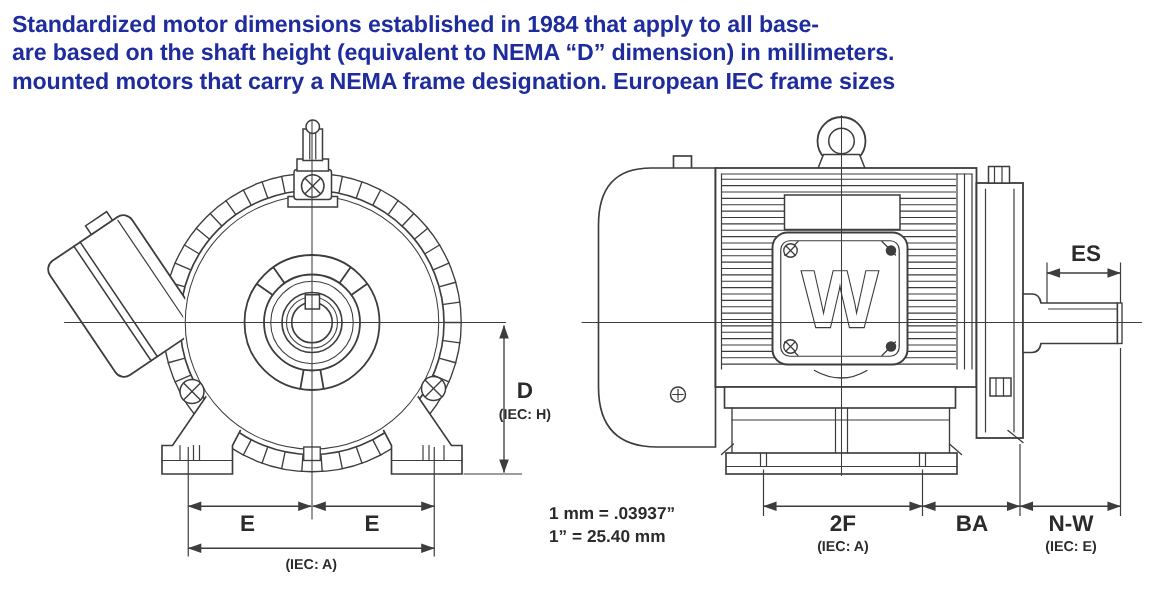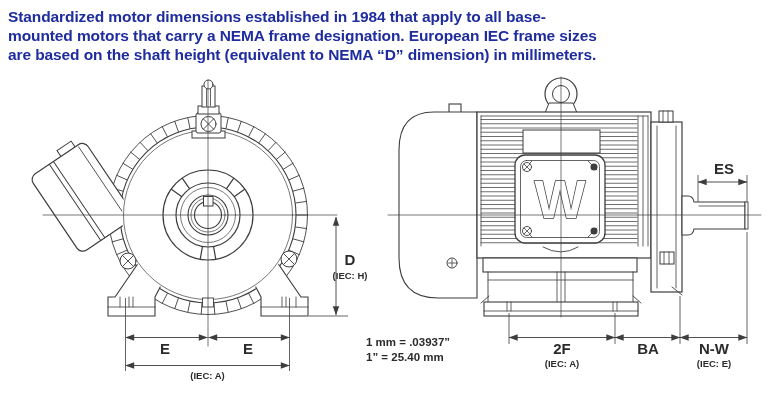--- a/index.html
+++ b/index.html
@@ -28,22 +28,22 @@
   .scale-note{font-size:11.5px;font-weight:600;}
   .w-mark{font-size:54px;font-weight:700;fill:#fff;stroke:var(--line);stroke-width:1.5px;}
 </style>
 </head>
 <body>
 
 <div class="stage">
 
   <div class="header">
     <div>Standardized motor dimensions established in 1984 that apply to all base-</div>
+    <div>are based on the shaft height (equivalent to NEMA “D” dimension) in millimeters.</div>
     <div>mounted motors that carry a NEMA frame designation. European IEC frame sizes</div>
-    <div>are based on the shaft height (equivalent to NEMA “D” dimension) in millimeters.</div>
   </div>
 
   <svg width="768" height="402" viewBox="0 0 768 402">
     <defs>
       <marker id="arr" markerWidth="10" markerHeight="8" refX="9.2" refY="4" orient="auto-start-reverse" markerUnits="userSpaceOnUse">
         <path d="M0.5,0.8 L9.5,4 L0.5,7.2 Z" fill="#3d3d3d"></path>
       </marker>
       <clipPath id="outsideHousing" clipPathUnits="userSpaceOnUse">
         <path clip-rule="evenodd" d="M0,0 H768 V402 H0 Z M122,215 a86,86 0 1,0 172,0 a86,86 0 1,0 -172,0 Z"></path>
       </clipPath>

